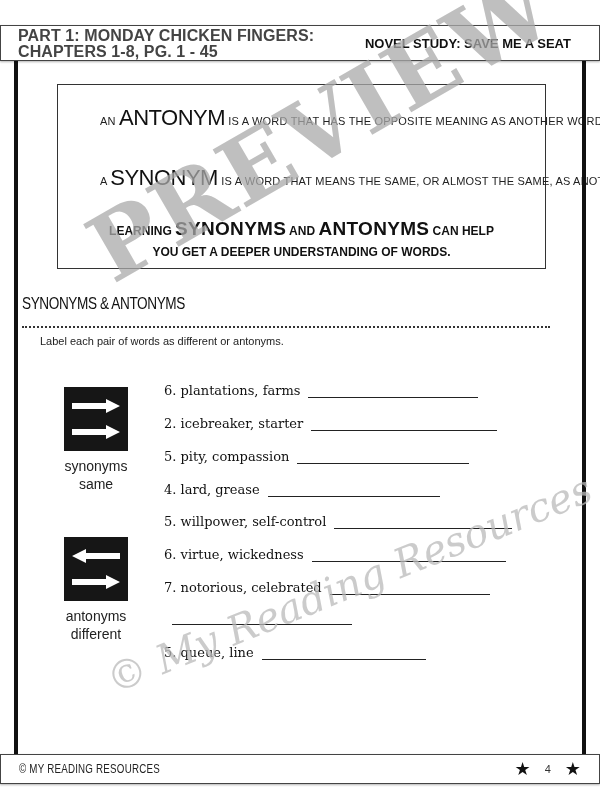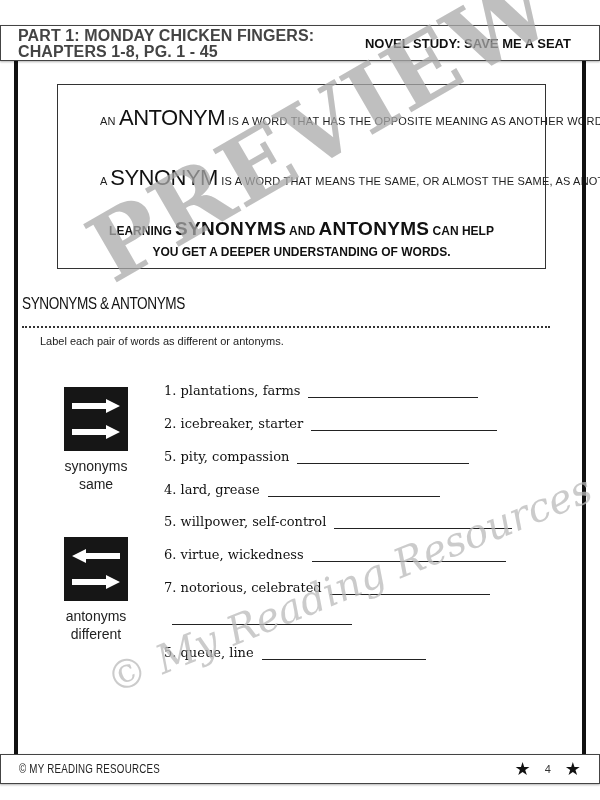--- a/index.html
+++ b/index.html
@@ -100,21 +100,21 @@
       <polygon points="0,4 34,4 34,0 48,7 34,14 34,10 0,10" fill="#fff"></polygon>
     </svg>
 </div>
 <div class="icon-label ant">
   <div>antonyms</div>
   <div>different</div>
 </div>
 
 <div class="items">
   <div class="item" style="top:0px">
-      <span>1. plantations, farms</span>
+      <span>6. plantations, farms</span>
       <span class="blank" style="width:170px"></span>
     </div>
   <div class="item" style="top:33px">
       <span>2. icebreaker, starter</span>
       <span class="blank" style="width:186px"></span>
     </div>
   <div class="item" style="top:66px">
       <span>5. pity, compassion</span>
       <span class="blank" style="width:172px"></span>
     </div>

